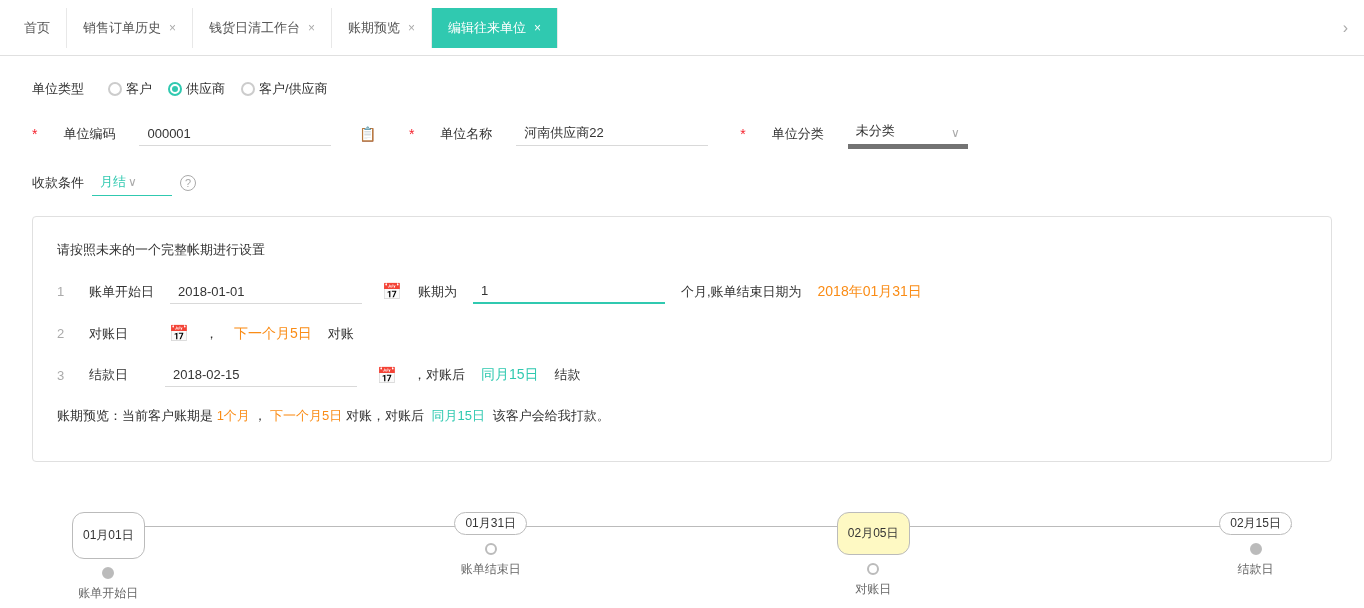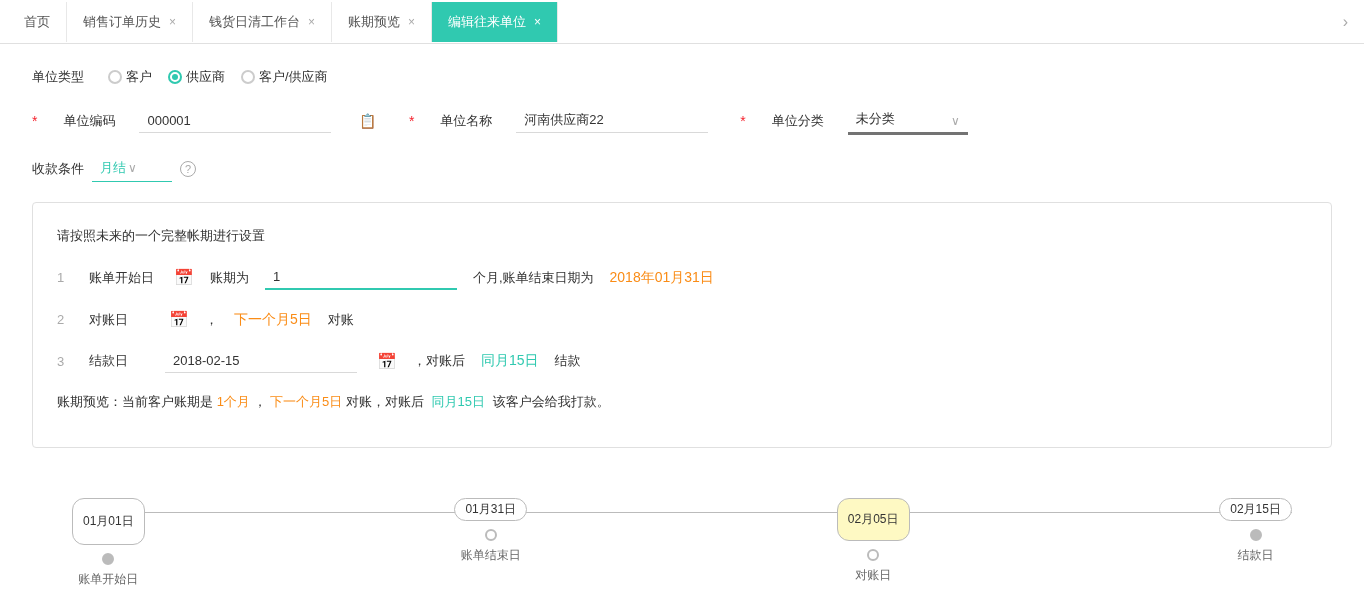--- a/index.html
+++ b/index.html
@@ -1,21 +1,21 @@
 <!DOCTYPE html>
 <html><head>
   <meta charset="utf-8">
   <style>
     * { box-sizing: border-box; margin: 0; padding: 0; }
     body { font-family: "PingFang SC", "Microsoft YaHei", sans-serif; font-size: 14px; color: #333; background: #f5f5f5; }
 
     
     .tabs-bar {
       display: flex; align-items: center; background: #fff;
-      border-bottom: 1px solid #e0e0e0; height: 44px; padding: 0 8px;
+      border-bottom: 1px solid #e0e0e0; height: 56px; padding: 0 8px;
     }
     .tab-item {
       display: flex; align-items: center; padding: 0 16px; height: 40px;
       cursor: pointer; font-size: 13px; color: #555; border-right: 1px solid #e8e8e8;
       white-space: nowrap; position: relative;
     }
     .tab-item .tab-close {
       margin-left: 8px; font-size: 12px; color: #aaa; cursor: pointer;
     }
     .tab-item.active {
@@ -90,21 +90,21 @@
     .desc-text { font-size: 13px; color: #333; }
     .highlight-orange { color: #fa8c16; }
     .highlight-cyan { color: #30c9b0; }
 
     
     .account-preview { font-size: 13px; color: #333; margin-bottom: 20px; }
     .tl-point-wrap { display: flex; flex-direction: column; align-items: center; position: relative; }
 
     
     .classify-wrap {
-      display: flex; align-items: flex-end; border-bottom: 3px solid #737373;
+      display: flex; align-items: flex-end; border-bottom: 5px solid #737373;
       padding: 4px 8px; min-width: 120px; cursor: pointer;
     }
     .classify-val { font-size: 13px; color: #333; flex: 1; }
 
     
     .copy-icon { font-size: 14px; color: #aaa; cursor: pointer; margin-left: 4px; }
   </style>
 </head>
 <body>
 
@@ -183,20 +183,21 @@
     </div>
     <div class="help-icon">?</div>
   </div>
 
   <div class="settings-box">
     <div class="settings-hint">请按照未来的一个完整帐期进行设置</div>
 
     <div class="settings-row">
       <span class="row-num">1</span>
       <span class="row-type">账单开始日</span>
+      <input class="date-input" type="text" value="2018-01-01" style="">
       <span class="cal-icon">📅</span>
       <span class="desc-text">账期为</span>
       <input class="period-input" type="text" value="1" style="">
       <span class="desc-text">个月,账单结束日期为</span>
       <span class="highlight-orange">2018年01月31日</span>
     </div>
 
     <div class="settings-row">
       <span class="row-num">2</span>
       <span class="row-type">对账日</span>

